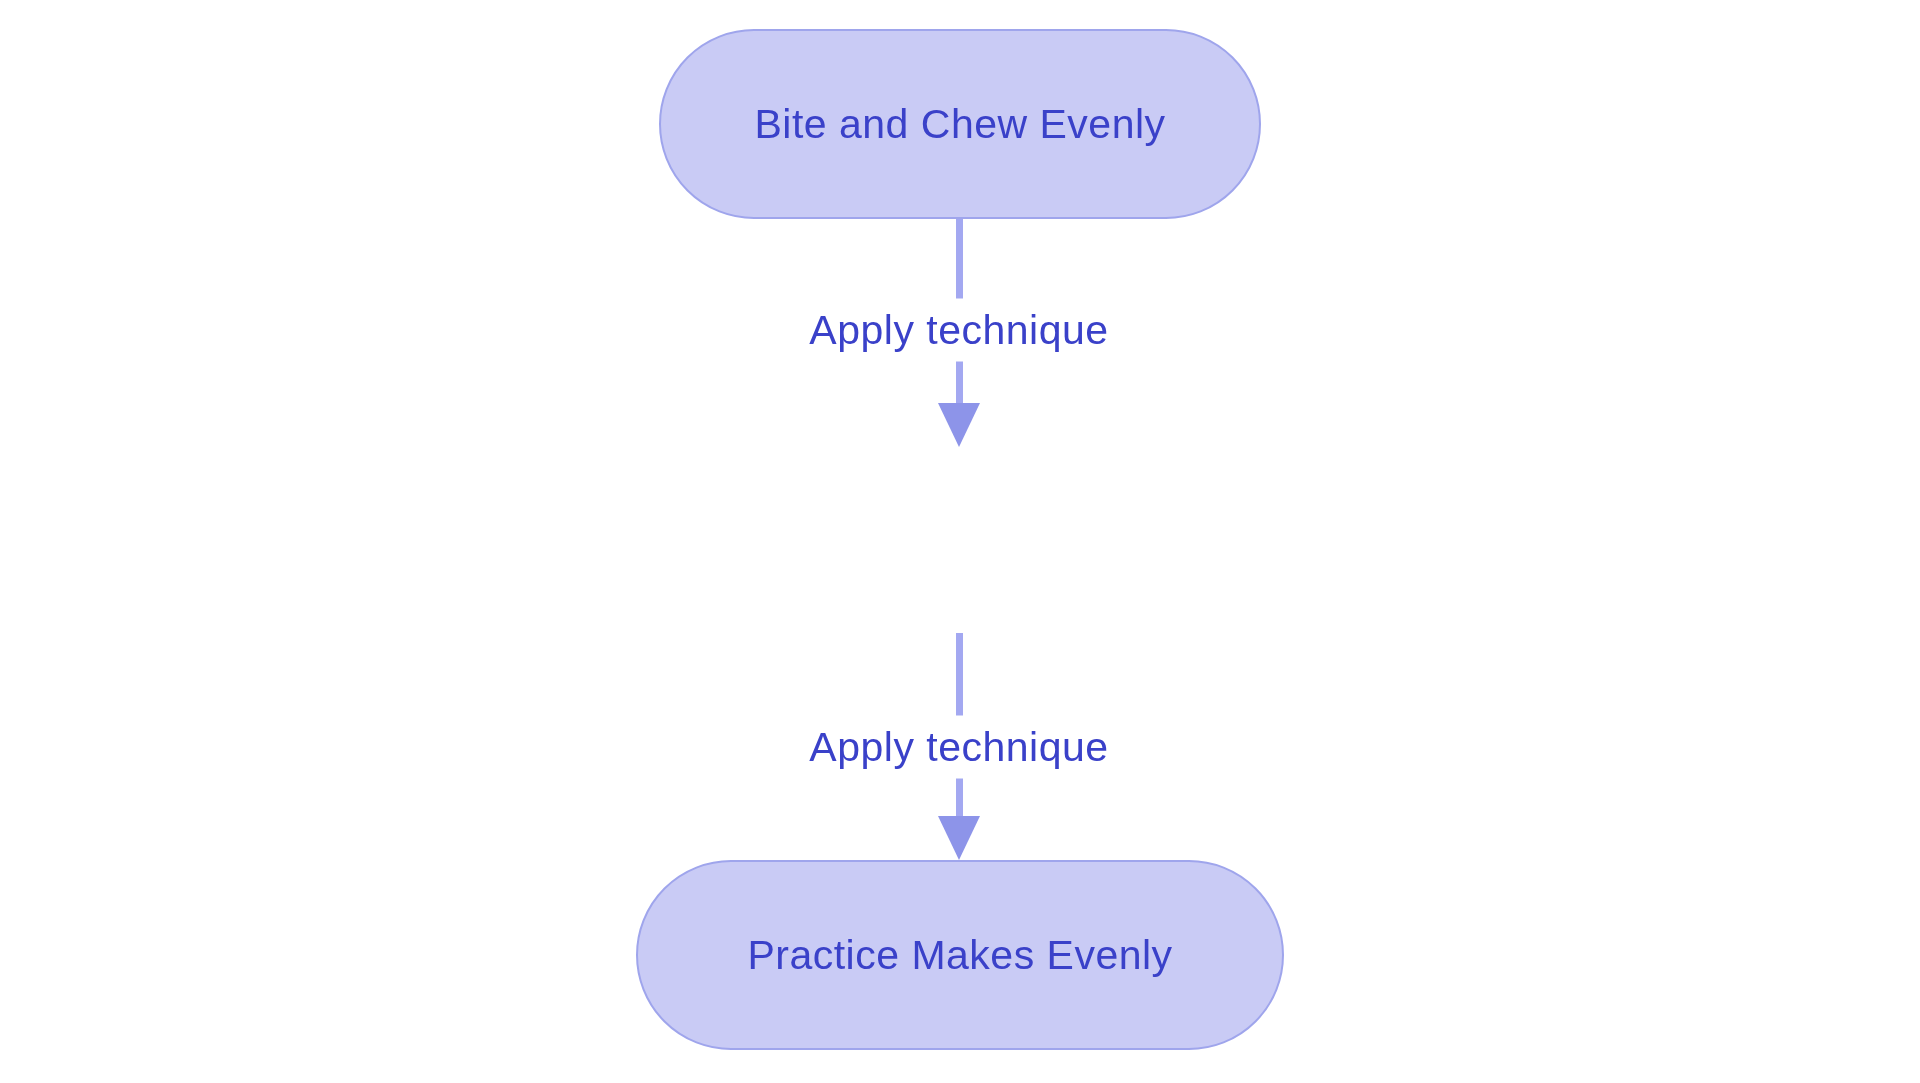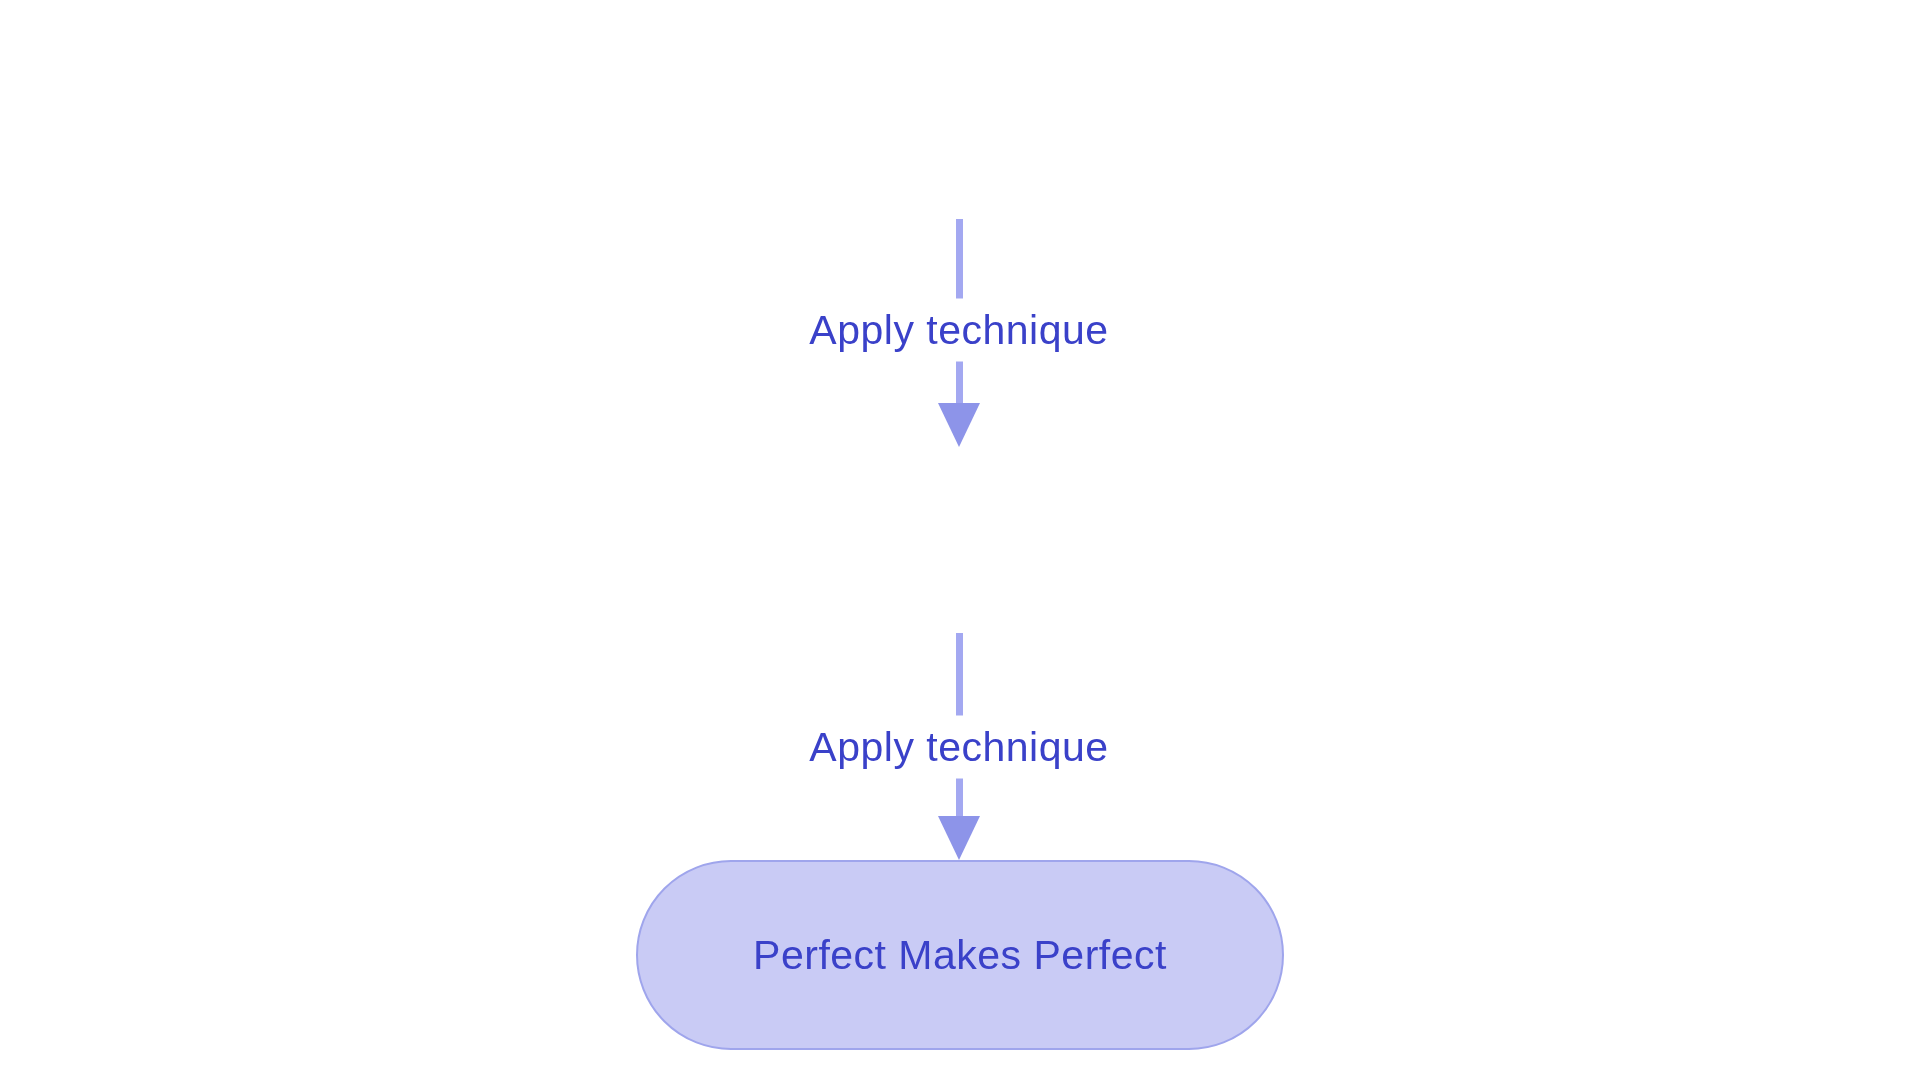--- a/index.html
+++ b/index.html
@@ -72,31 +72,34 @@
     text-align:center;
   }
   #label1{top:330px;}
   #label2{top:747px;}
 </style>
 </head>
 <body>
 
 <div class="canvas">
 
+  <div class="flow-node" id="node1">
+    <span>Bite and Chew Evenly</span>
+  </div>
 
   <div>
     <div class="edge-shaft" id="shaft1"></div>
     <div class="arrowhead" id="head1"></div>
     <div class="edge-label" id="label1">Apply technique</div>
   </div>
 
 
   <div>
     <div class="edge-shaft" id="shaft2"></div>
     <div class="arrowhead" id="head2"></div>
     <div class="edge-label" id="label2">Apply technique</div>
   </div>
 
   <div class="flow-node" id="node3">
-    <span>Perfect Makes Perfect</span>
+    <span>Practice Makes Evenly</span>
   </div>
 
 </div>
 
 </body></html>

